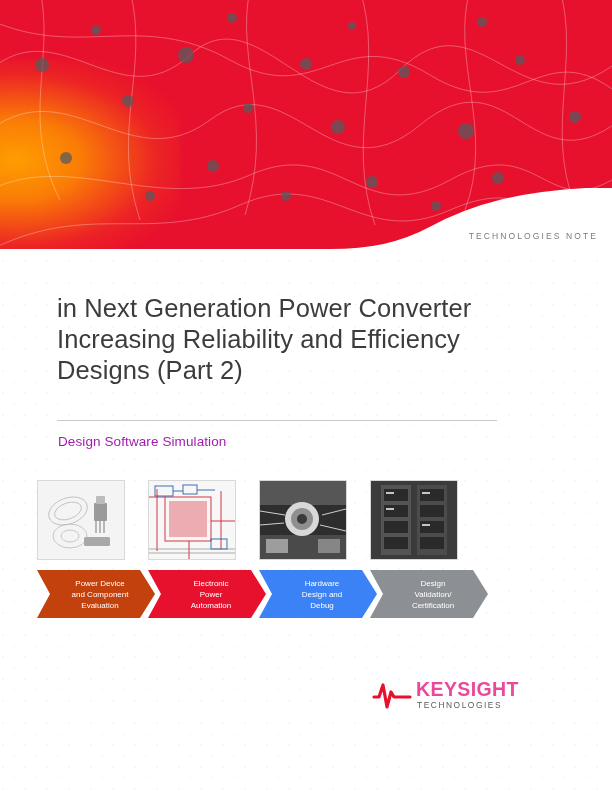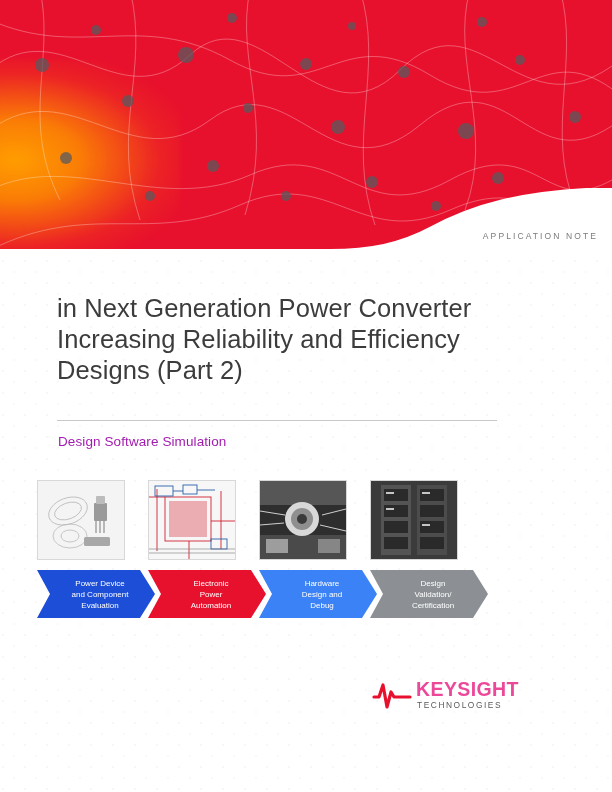--- a/index.html
+++ b/index.html
@@ -145,21 +145,21 @@
     color: #ffffff;
     font-size: 8px;
     line-height: 11px;
     text-align: center;
     display: flex;
     align-items: center;
     justify-content: center;
   }
   .chev span { display: block; padding-left: 8px; }
   .chev .lbl { white-space: pre-line; }
-  .chev.c1 { left: 0px;   background: #1d4ed8; clip-path: polygon(0 0, 103px 0, 118px 50%, 103px 100%, 0 100%, 13px 50%); }
+  .chev.c1 { left: 0px;   background: #c2410c; clip-path: polygon(0 0, 103px 0, 118px 50%, 103px 100%, 0 100%, 13px 50%); }
   .chev.c2 { left: 111px; background: #e8112d; clip-path: polygon(0 0, 103px 0, 118px 50%, 103px 100%, 0 100%, 13px 50%); }
   .chev.c3 { left: 222px; background: #3b82f6; clip-path: polygon(0 0, 103px 0, 118px 50%, 103px 100%, 0 100%, 13px 50%); }
   .chev.c4 { left: 333px; background: #8c9094; clip-path: polygon(0 0, 103px 0, 118px 50%, 103px 100%, 0 100%, 13px 50%); }
 
   
   .logo {
     position: absolute;
     right: 40px;
     bottom: 74px;
     width: 200px;
@@ -234,21 +234,21 @@
         <circle cx="352" cy="26" r="4"></circle>
         <circle cx="482" cy="22" r="5"></circle>
       </g>
     </svg>
 
     <svg class="hero-white-sweep" width="612" height="70" viewBox="0 0 612 70" preserveAspectRatio="none">
       <path d="M612 0 C 520 2, 470 18, 430 40 C 400 56, 370 62, 330 62 L 0 62 L 0 70 L 612 70 Z" fill="#ffffff"></path>
       <path d="M612 0 C 520 2, 470 18, 430 40 C 400 56, 370 62, 330 62 L 0 62" fill="none" stroke="#ffffff" stroke-width="2"></path>
     </svg>
 
-    <div class="appnote">APPLICATION NOTE</div>
+    <div class="appnote">TECHNOLOGIES NOTE</div>
   </div>
 
   <div class="content">
 
     <svg class="bg-dots" width="612" height="534">
       <defs>
         <pattern id="dots" x="0" y="0" width="22" height="22" patternUnits="userSpaceOnUse">
           <circle cx="3" cy="3" r="1.1" fill="#ededed"></circle>
           <circle cx="14" cy="14" r="1.1" fill="#f1f1f1"></circle>
         </pattern>

